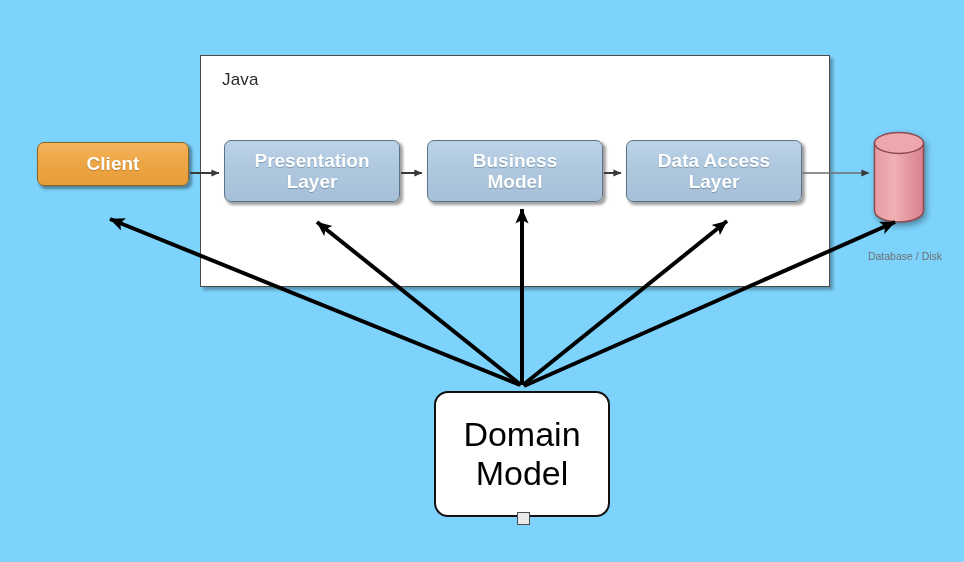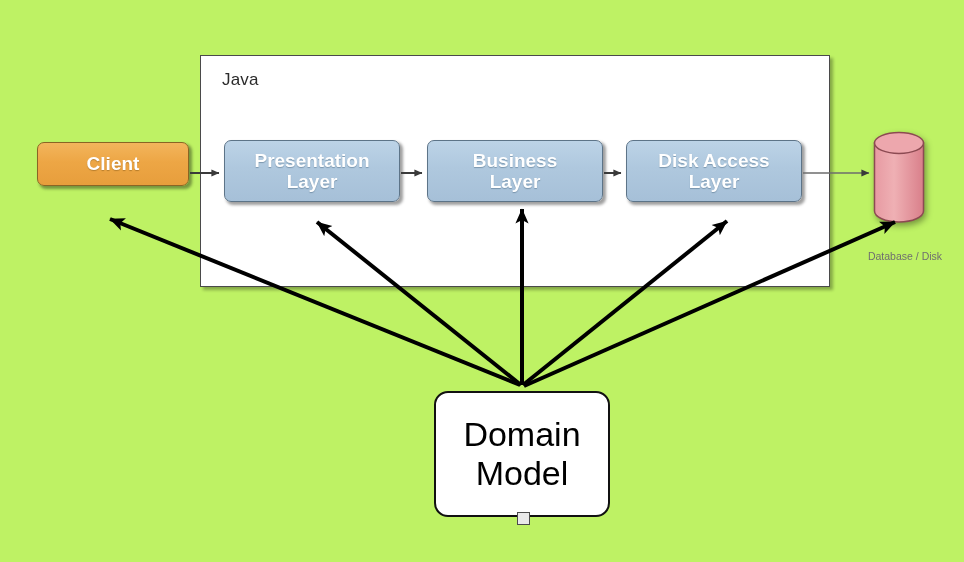--- a/index.html
+++ b/index.html
@@ -7,21 +7,21 @@
     padding: 0;
     background: #ffffff;
   }
   body {
     font-family: "Liberation Sans", sans-serif;
   }
   #canvas {
     position: relative;
     width: 964px;
     height: 562px;
-    background: #bef264;
+    background: #7dd3fc;
     overflow: hidden;
   }
   svg.layer {
     position: absolute;
     left: 0;
     top: 0;
     width: 964px;
     height: 562px;
   }
   svg.arrows { z-index: 5; pointer-events: none; }
@@ -199,25 +199,25 @@
     <span class="node-text">Client</span>
   </div>
 
   <div class="node layer-box presentation-box">
     <span class="node-text">Presentation
 Layer</span>
   </div>
 
   <div class="node layer-box business-box">
     <span class="node-text">Business
-Layer</span>
+Model</span>
   </div>
 
   <div class="node layer-box dataaccess-box">
-    <span class="node-text">Disk Access
+    <span class="node-text">Data Access
 Layer</span>
   </div>
 
   <div class="db-wrap">
     <svg viewBox="0 0 52 92" width="52" height="92" xmlns="http://www.w3.org/2000/svg">
       <defs>
         <linearGradient id="dbg" x1="0" y1="0" x2="1" y2="0">
           <stop offset="0%" stop-color="#e79aa2"></stop>
           <stop offset="40%" stop-color="#efb0b4"></stop>
           <stop offset="100%" stop-color="#d97f8a"></stop>

